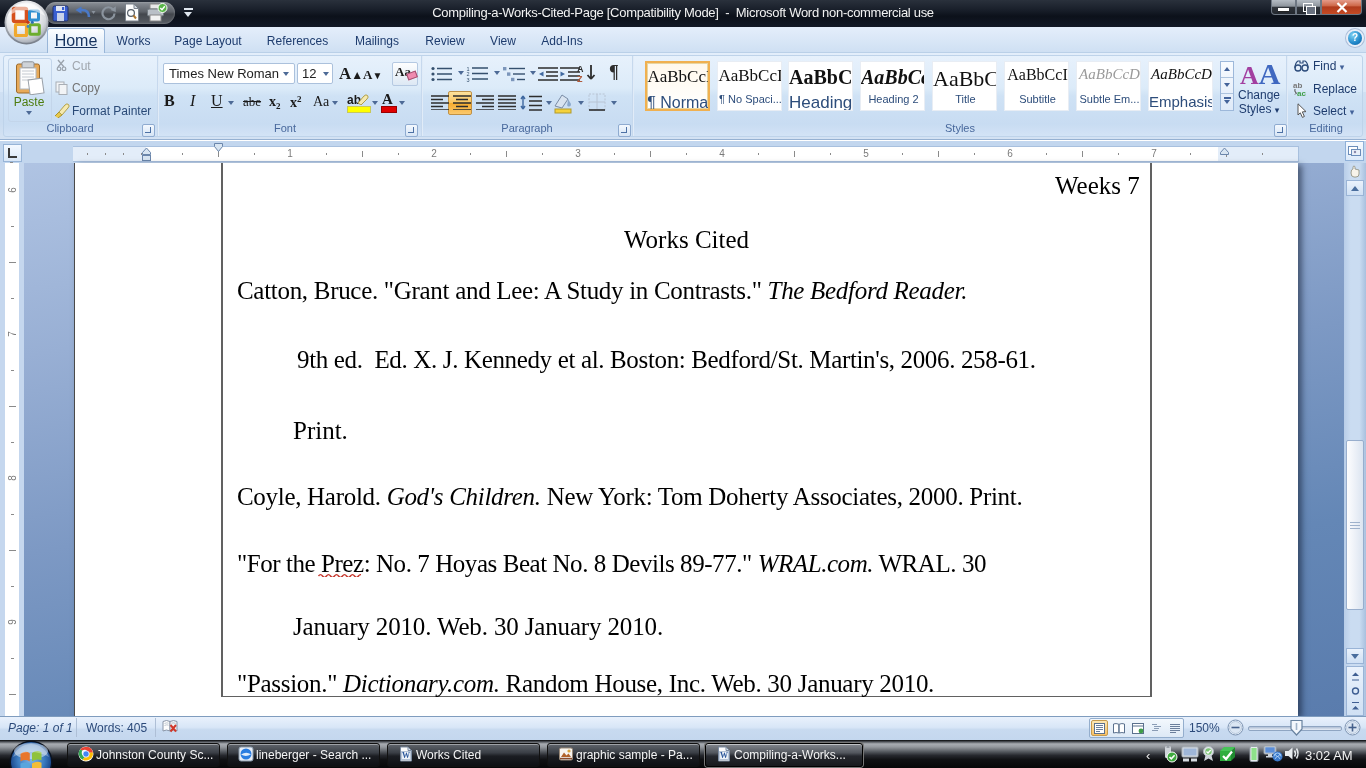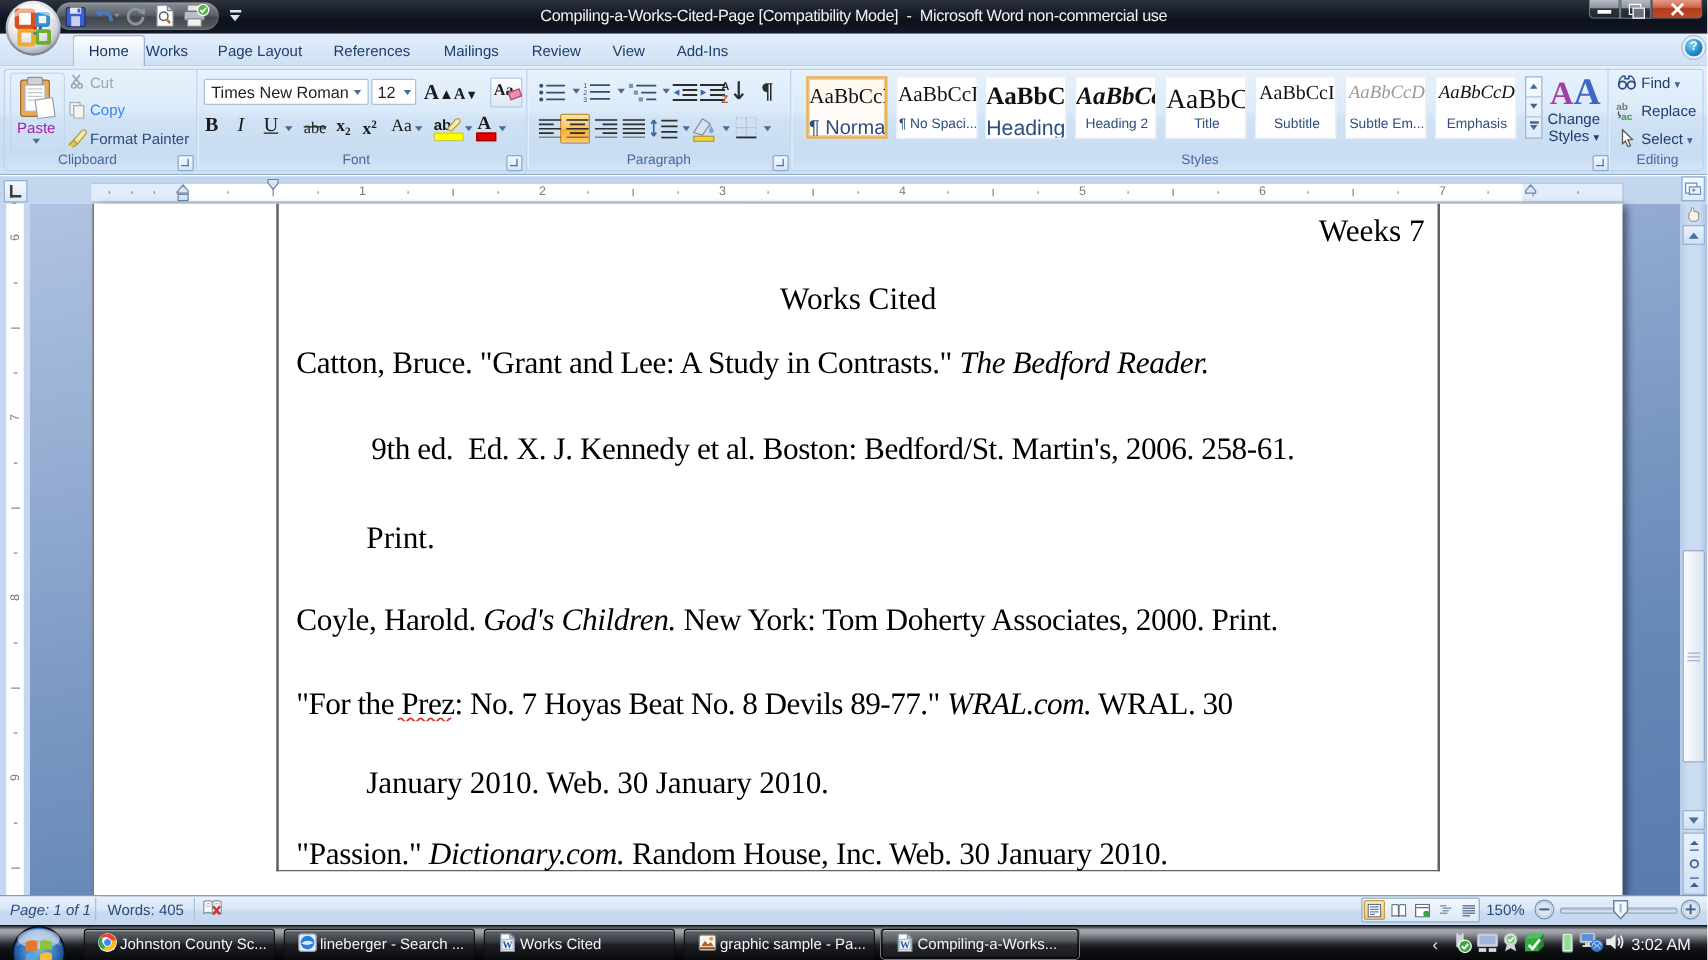--- a/index.html
+++ b/index.html
@@ -10,21 +10,21 @@
 #titletext{left:0;top:5px;width:1366px;text-align:center;color:#f2f2f2;font-size:13px;letter-spacing:-0.3px;}
 #qatpill{left:45px;top:2px;width:130px;height:22px;border-radius:11px;background:linear-gradient(to bottom,#8a8f96,#5c6168 45%,#43474d 55%,#585d64);box-shadow:inset 0 0 2px rgba(255,255,255,.4);}
 
 .winbtn{top:0;height:15px;border:1px solid #6e7783;border-top:none;box-sizing:border-box;}
 #btnmin{left:1271px;width:25px;border-radius:0 0 0 4px;background:linear-gradient(to bottom,#b5bcc4 0%,#8d949c 45%,#30353c 50%,#23272e 100%);}
 #btnmax{left:1296px;width:25px;background:linear-gradient(to bottom,#b5bcc4 0%,#8d949c 45%,#30353c 50%,#23272e 100%);}
 #btnclose{left:1321px;width:41px;border-radius:0 0 4px 0;background:linear-gradient(to bottom,#e49b8a 0%,#cf6a4c 40%,#b03b1d 50%,#c54a24 100%);}
 
 #tabrow{left:0;top:27px;width:1366px;height:26px;background:linear-gradient(to bottom,#e4eefb,#cfe0f3);border-bottom:1px solid #bad0e8;box-sizing:border-box;}
 .tab{top:30px;height:23px;color:#1e3c6e;font-size:12px;text-align:center;line-height:22px;}
-#tabhome{left:58px;top:28px;width:56px;height:25px;background:linear-gradient(to bottom,#fdfeff,#e8f1fb 50%,#dce9f8);border:1px solid #99b6d8;border-bottom:none;border-radius:3px 3px 0 0;font-size:12px;color:#15325e;text-align:center;line-height:24px;}
+#tabhome{left:47px;top:28px;width:56px;height:25px;background:linear-gradient(to bottom,#fdfeff,#e8f1fb 50%,#dce9f8);border:1px solid #99b6d8;border-bottom:none;border-radius:3px 3px 0 0;font-size:16px;color:#15325e;text-align:center;line-height:24px;text-decoration:underline;}
 #helpq{z-index:40;left:1348px;top:31px;width:14px;height:14px;border-radius:7px;line-height:14px!important;background:radial-gradient(circle at 35% 30%,#7fd4f5,#1f86c8 60%,#0a5a9c);color:#fff;font-size:10px;font-weight:bold;text-align:center;line-height:14px;box-shadow:0 0 0 2px #e8eef8,0 0 0 3px #aabdd8;}
 
 #ribbon{left:0;top:53px;width:1366px;height:87px;background:linear-gradient(to bottom,#e3eefb 0%,#dae8f8 45%,#cfe0f3 46%,#c9dcf1 80%,#d4e2f3 100%);border-bottom:1px solid #96b1d2;box-sizing:border-box;}
 .glabel{top:122px;height:13px;font-size:11px;color:#48689c;text-align:center;}
 .launcher{top:124px;width:11px;height:11px;border:1px solid #8fabd0;border-radius:2px;background:linear-gradient(to bottom,#f3f8fe,#d7e5f5);}
 .launcher:after{content:"";position:absolute;left:2px;top:2px;width:5px;height:5px;border-left:1px solid #4d71a5;border-top:1px solid #4d71a5;transform:rotate(180deg);}
 .combo{box-sizing:border-box;background:#fff;border:1px solid #abc1dc;border-radius:2px;}
 .downarr{width:0;height:0;border-left:3px solid transparent;border-right:3px solid transparent;border-top:4px solid #4d6a96;}
 
 #rulerrow{left:0;top:141px;width:1366px;height:22px;background:#c2d6ee;}
@@ -143,33 +143,33 @@
 <div class="abs glabel" style="left:20px;width:100px;">Clipboard</div>
 <div class="abs launcher" style="left:142px;"></div>
 <div class="abs" style="left:8px;top:58px;width:42px;height:62px;border:1px solid #c3d5ea;border-radius:3px;"></div>
 <svg class="abs" style="left:15px;top:61px;" width="30" height="34" viewBox="0 0 30 34">
 <rect x="1.5" y="3" width="23" height="29" rx="2" fill="#e8aa59" stroke="#9c6b2d"></rect>
 <rect x="7" y="0.8" width="12" height="6" rx="1.5" fill="#cfd3d8" stroke="#8a8f96"></rect>
 <rect x="5" y="7" width="16" height="21" fill="#fdfdfd" stroke="#b0b6bd"></rect>
 <path d="M7 10 H19 M7 13 H19 M7 16 H19 M7 19 H15" stroke="#c3c9d0" stroke-width="1"></path>
 <path d="M14 18 L28 18 L28 33 L14 33 Z" fill="#fff" stroke="#9aa1a9" transform="rotate(-8 21 25)"></path>
 </svg>
-<div class="abs" style="left:10px;top:95px;width:38px;height:13px;color:#a21caf;font-size:12px;text-align:center;">Paste</div>
+<div class="abs" style="left:10px;top:95px;width:38px;height:13px;color:#4d7c0f;font-size:12px;text-align:center;">Paste</div>
 <div class="abs downarr" style="left:26px;top:111px;"></div>
 <svg class="abs" style="left:56px;top:59px;" width="13" height="12" viewBox="0 0 13 12">
     <path d="M2 1 L8 8 M8 1 L2 8" stroke="#9aa2ac" stroke-width="1.3"></path>
     <circle cx="3" cy="9.8" r="1.8" fill="none" stroke="#9aa2ac" stroke-width="1.2"></circle>
     <circle cx="8" cy="9.8" r="1.8" fill="none" stroke="#9aa2ac" stroke-width="1.2"></circle>
   </svg>
 <div class="abs" style="left:72px;top:59px;color:#a0a6ad;font-size:12px;">Cut</div>
 <svg class="abs" style="left:55px;top:81px;" width="14" height="14" viewBox="0 0 14 14">
     <rect x="1" y="1" width="8" height="10" fill="#f2f4f6" stroke="#a8aeb5"></rect>
     <rect x="4" y="3.5" width="8" height="10" fill="#f2f4f6" stroke="#a8aeb5"></rect>
   </svg>
-<div class="abs" style="left:72px;top:81px;color:#3b82f6;font-size:12px;">Copy</div>
+<div class="abs" style="left:72px;top:81px;color:#737373;font-size:12px;">Copy</div>
 <svg class="abs" style="left:54px;top:103px;" width="16" height="15" viewBox="0 0 16 15">
     <path d="M1 13 L5 9 L8 12 L4 15" fill="#e8c84a" stroke="#a8922d"></path>
     <path d="M5 9 L11 2 Q13 0 14.5 1.5 Q16 3 14 5 L8 12 Z" fill="#f5e9b0" stroke="#b0a04a"></path>
   </svg>
 <div class="abs" style="left:72px;top:104px;color:#2a4a77;font-size:12px;">Format Painter</div>
 
 <div class="abs glabel" style="left:235px;width:100px;">Font</div>
 <div class="abs launcher" style="left:405px;"></div>
 <div class="abs combo" style="left:163px;top:63px;width:132px;height:21px;"></div>
 <div class="abs" style="left:169px;top:66px;font-size:13px;color:#222;">Times New Roman</div>
@@ -294,21 +294,21 @@
 <div class="abs" style="left:1004px;top:61px;width:65px;height:50px;background:#fff;border:1px solid #e8edf4;box-sizing:border-box;overflow:hidden;">
     <div style="position:absolute;left:0;top:4px;width:65px;text-align:center;font-family:'Liberation Serif',serif;color:#111;font-size:16px;white-space:nowrap;">AaBbCcI</div>
     <div style="position:absolute;left:0;top:31px;width:65px;text-align:center;font-size:11px;color:#2d4d7b;white-space:nowrap;">Subtitle</div>
   </div>
 <div class="abs" style="left:1076px;top:61px;width:65px;height:50px;background:#fff;border:1px solid #e8edf4;box-sizing:border-box;overflow:hidden;">
     <div style="position:absolute;left:0;top:4px;width:65px;text-align:center;font-family:'Liberation Serif',serif;color:#111;font-size:15px;font-style:italic;color:#9a9a9a;white-space:nowrap;">AaBbCcD</div>
     <div style="position:absolute;left:0;top:31px;width:65px;text-align:center;font-size:11px;color:#2d4d7b;white-space:nowrap;">Subtle Em...</div>
   </div>
 <div class="abs" style="left:1148px;top:61px;width:65px;height:50px;background:#fff;border:1px solid #e8edf4;box-sizing:border-box;overflow:hidden;">
     <div style="position:absolute;left:0;top:4px;width:65px;text-align:center;font-family:'Liberation Serif',serif;color:#111;font-size:15px;font-style:italic;white-space:nowrap;">AaBbCcD</div>
-    <div style="position:absolute;left:0;top:31px;width:65px;text-align:center;font-size:11px;color:#2d4d7b;white-space:nowrap;">Emphasis</div>
+    <div style="position:absolute;left:0;top:31px;width:65px;text-align:center;font-size:15px;color:#2d4d7b;white-space:nowrap;">Emphasis</div>
   </div>
 <div class="abs" style="left:1220px;top:61px;width:14px;height:50px;background:linear-gradient(to bottom,#f8fbff,#dfeaf8);border:1px solid #9db8da;box-sizing:border-box;"></div>
 <div class="abs" style="left:1221px;top:77px;width:12px;height:1px;background:#aec4de;"></div>
 <div class="abs" style="left:1221px;top:93px;width:12px;height:1px;background:#aec4de;"></div>
 <div class="abs" style="left:1224px;top:67px;width:0;height:0;border-left:3.5px solid transparent;border-right:3.5px solid transparent;border-bottom:4px solid #44639a;"></div>
 <div class="abs" style="left:1224px;top:83px;width:0;height:0;border-left:3.5px solid transparent;border-right:3.5px solid transparent;border-top:4px solid #44639a;"></div>
 <div class="abs" style="left:1224px;top:97px;width:7px;height:1.5px;background:#44639a;"></div>
 <div class="abs" style="left:1224px;top:100px;width:0;height:0;border-left:3.5px solid transparent;border-right:3.5px solid transparent;border-top:4px solid #44639a;"></div>
 <div class="abs" style="left:1240px;top:57px;font-family:'Liberation Serif';font-size:26px;font-weight:bold;color:#a23fa0;">A<span style="color:#3f68c0;font-size:30px;">A</span></div>
 <div class="abs" style="left:1234px;top:88px;width:50px;text-align:center;font-size:12px;color:#1e3c6e;">Change<br>Styles <span style="font-size:9px;">▾</span></div>

